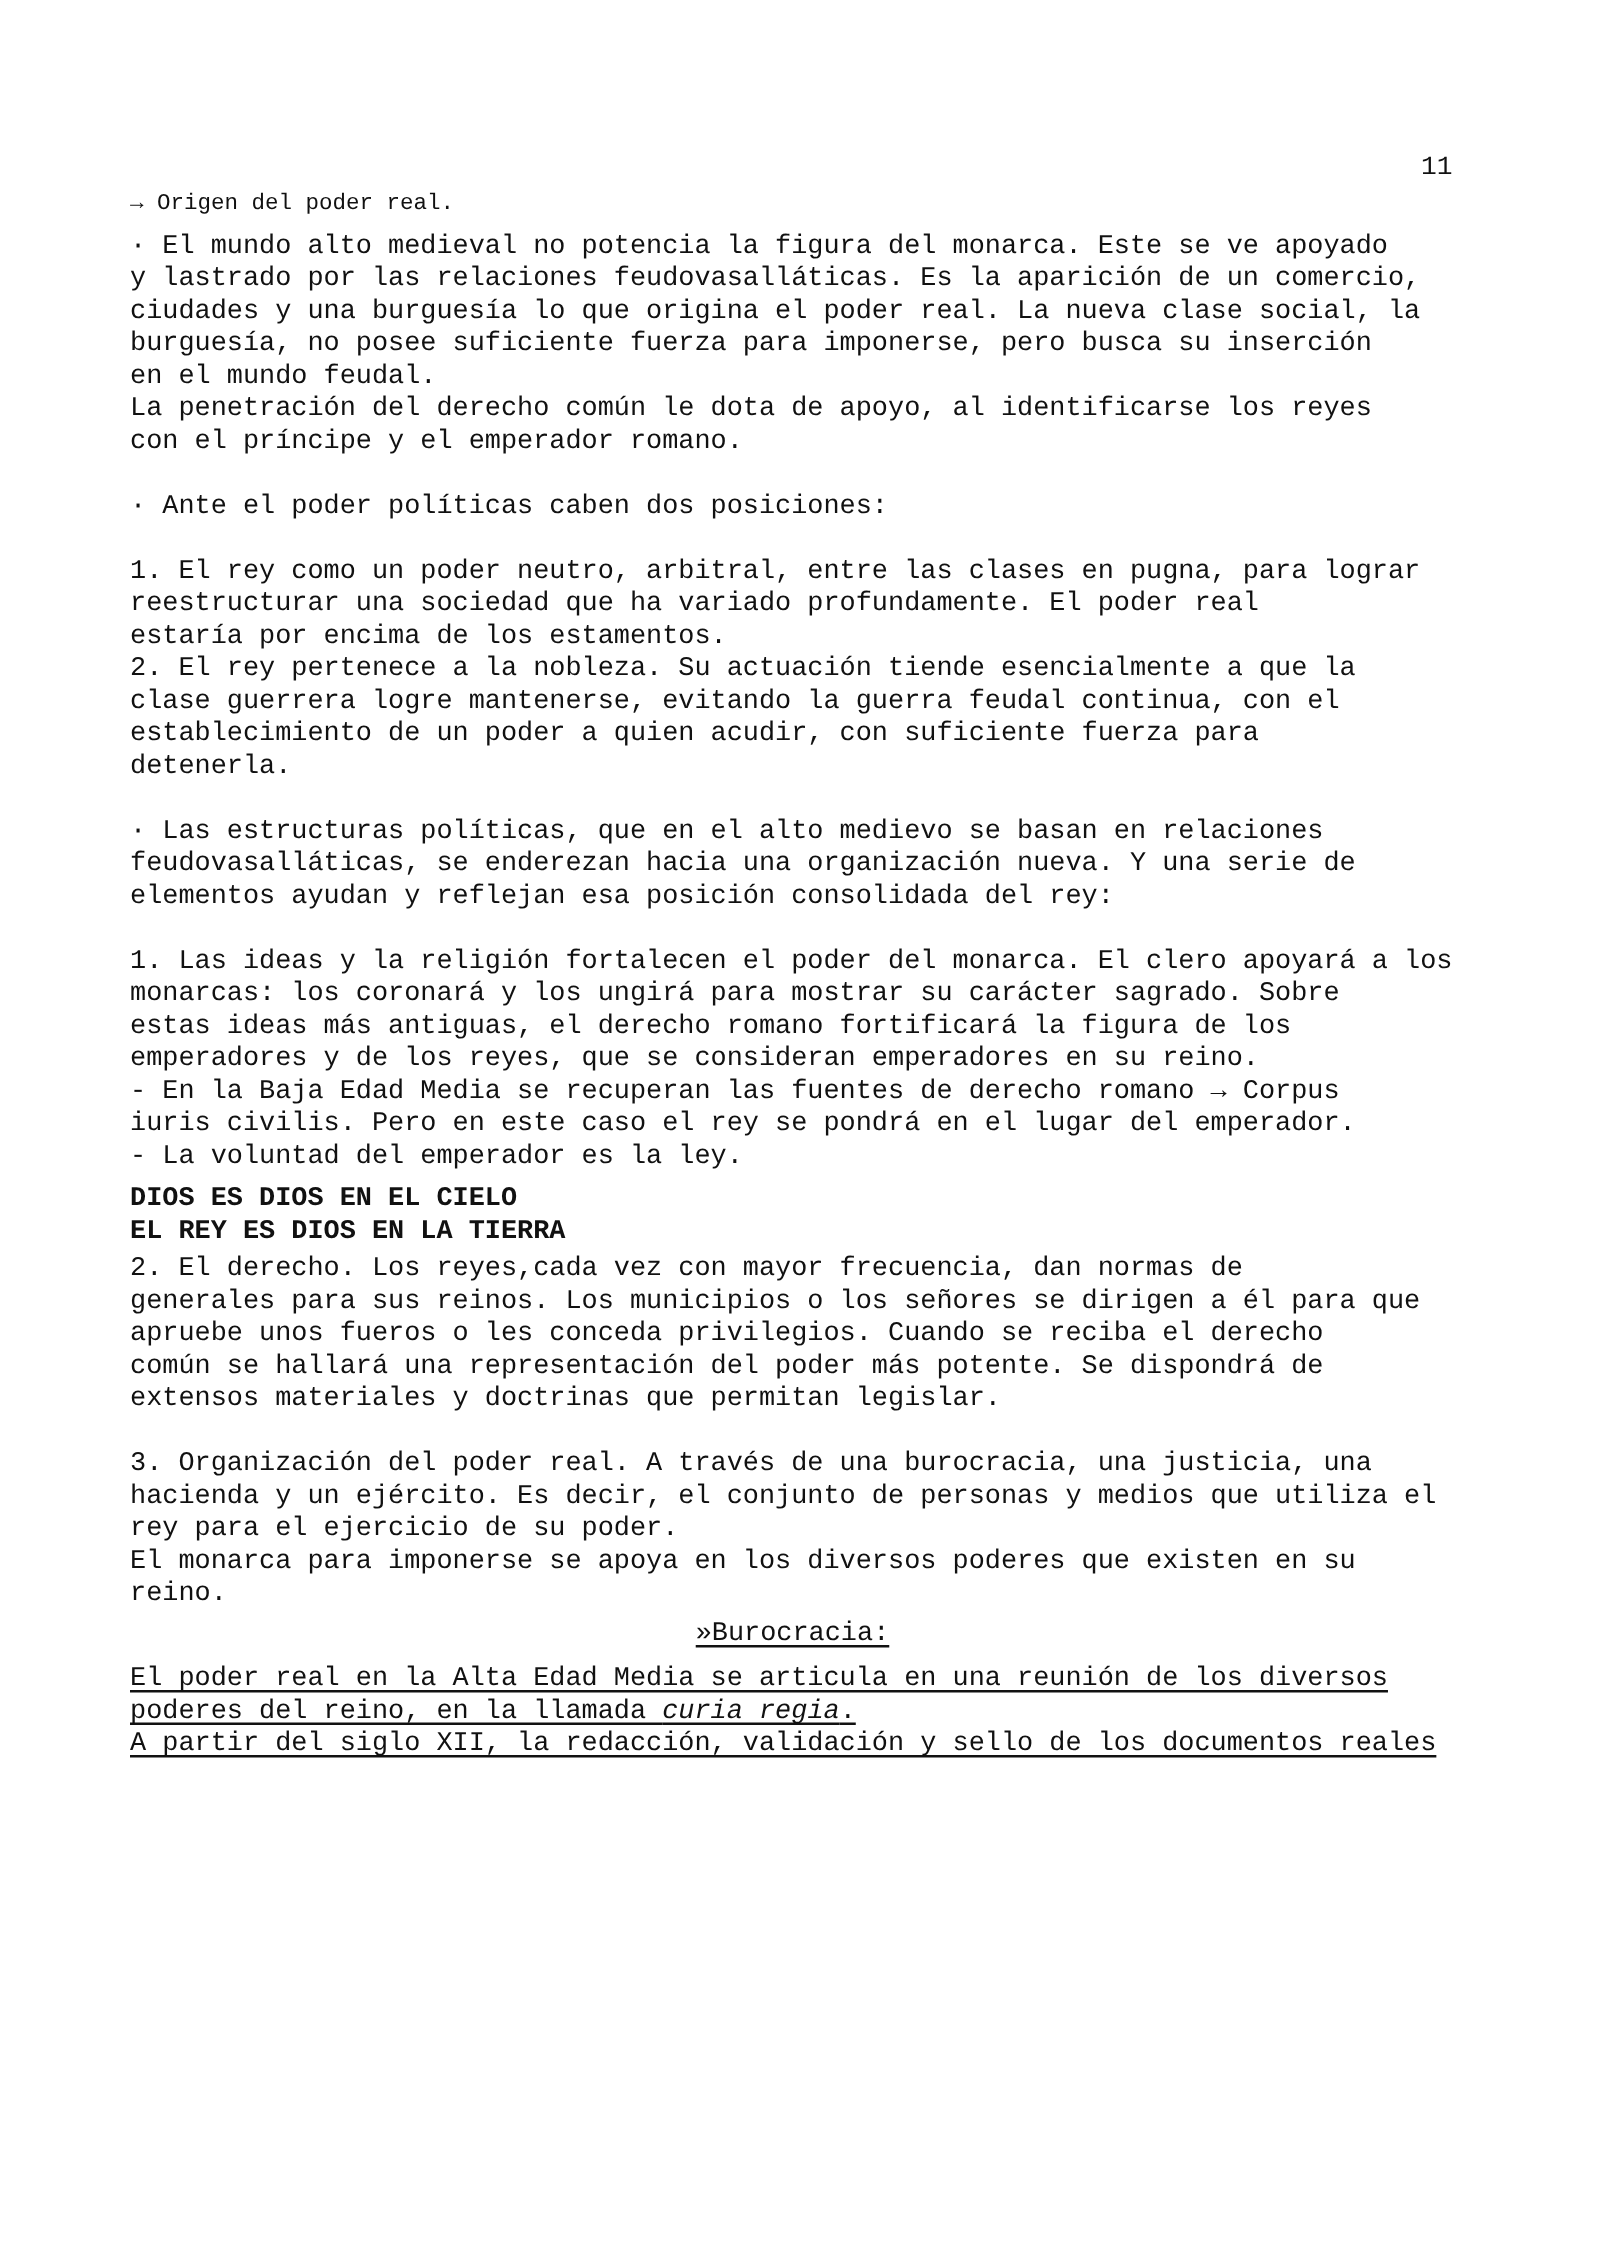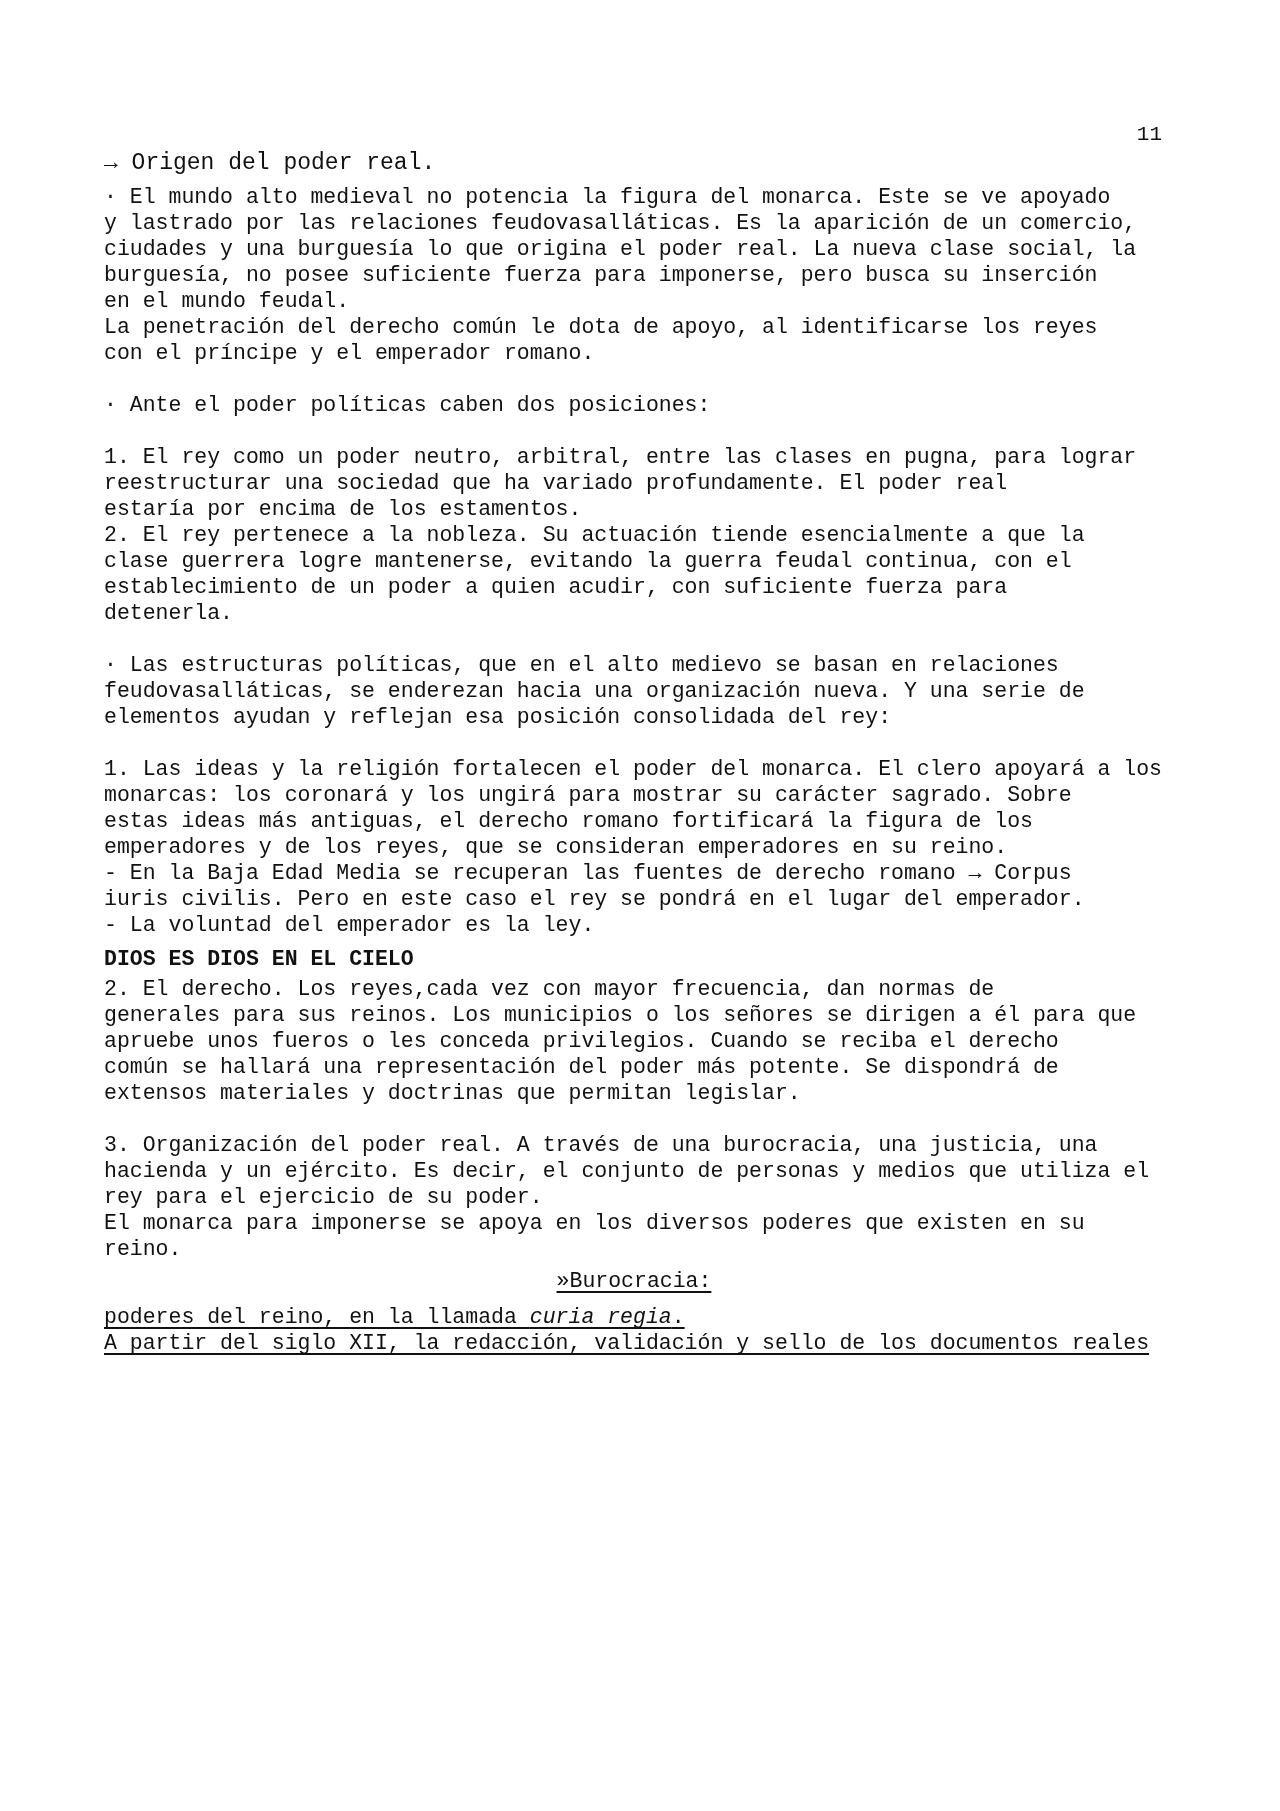--- a/index.html
+++ b/index.html
@@ -8,21 +8,21 @@
       position: absolute; left: 0; top: 0; width: 1280px; height: 1298px; background: #fff;
       font-family: Liberation Mono, monospace; color: #111;
     }
     .page-number {
       position: absolute; top: 122px; right: 118px; font-size: 21px; line-height: 26px;
     }
     .content {
       position: absolute; left: 104px; top: 148px; width: 1060px;
       font-size: 21.5px; line-height: 26px; letter-spacing: 0;
     }
-    .heading { font-size: 23px; line-height: 30px; margin: 0 0 6px 0; font-weight: normal; }
+    .heading { font-size: 18px; line-height: 30px; margin: 0 0 6px 0; font-weight: normal; }
     p { margin: 0; white-space: pre-line; }
     .gap { height: 26px; }
     .center-bold { font-weight: bold; margin: 8px 0 4px 0; }
     .u { text-decoration: underline; text-decoration-thickness: 2px; text-underline-offset: 4px; }
     .subhead { margin: 6px 0 10px 0; text-align: center; }
     .burocracia p { margin: 0; }
     em { font-style: italic; }
   </style>
 </head>
 <body>
@@ -62,37 +62,39 @@
     <p>1. Las ideas y la religión fortalecen el poder del monarca. El clero apoyará a los
 monarcas: los coronará y los ungirá para mostrar su carácter sagrado. Sobre
 estas ideas más antiguas, el derecho romano fortificará la figura de los
 emperadores y de los reyes, que se consideran emperadores en su reino.
 - En la Baja Edad Media se recuperan las fuentes de derecho romano → Corpus
 iuris civilis. Pero en este caso el rey se pondrá en el lugar del emperador.
 - La voluntad del emperador es la ley.</p>
 
     <div class="center-bold">
       <div>DIOS ES DIOS EN EL CIELO</div>
+      <div>EL REY ES DIOS EN LA TIERRA</div>
     </div>
 
     <p>2. El derecho. Los reyes,cada vez con mayor frecuencia, dan normas de
 generales para sus reinos. Los municipios o los señores se dirigen a él para que
 apruebe unos fueros o les conceda privilegios. Cuando se reciba el derecho
 común se hallará una representación del poder más potente. Se dispondrá de
 extensos materiales y doctrinas que permitan legislar.</p>
     <div class="gap"></div>
 
     <p>3. Organización del poder real. A través de una burocracia, una justicia, una
 hacienda y un ejército. Es decir, el conjunto de personas y medios que utiliza el
 rey para el ejercicio de su poder.
 El monarca para imponerse se apoya en los diversos poderes que existen en su
 reino.</p>
 
     <div class="subhead">
       <span class="u">»Burocracia:</span>
     </div>
 
     <div class="burocracia">
+      <p><span class="u">El poder real en la Alta Edad Media se articula en una reunión de los diversos </span></p>
       <p><span class="u"><span>poderes del reino, en la llamada </span><em>curia regia</em><span>.</span></span></p>
       <p><span class="u">A partir del siglo XII, la redacción, validación y sello de los documentos reales </span></p>
     </div>
   </div>
 </div>
 
 </body></html>

